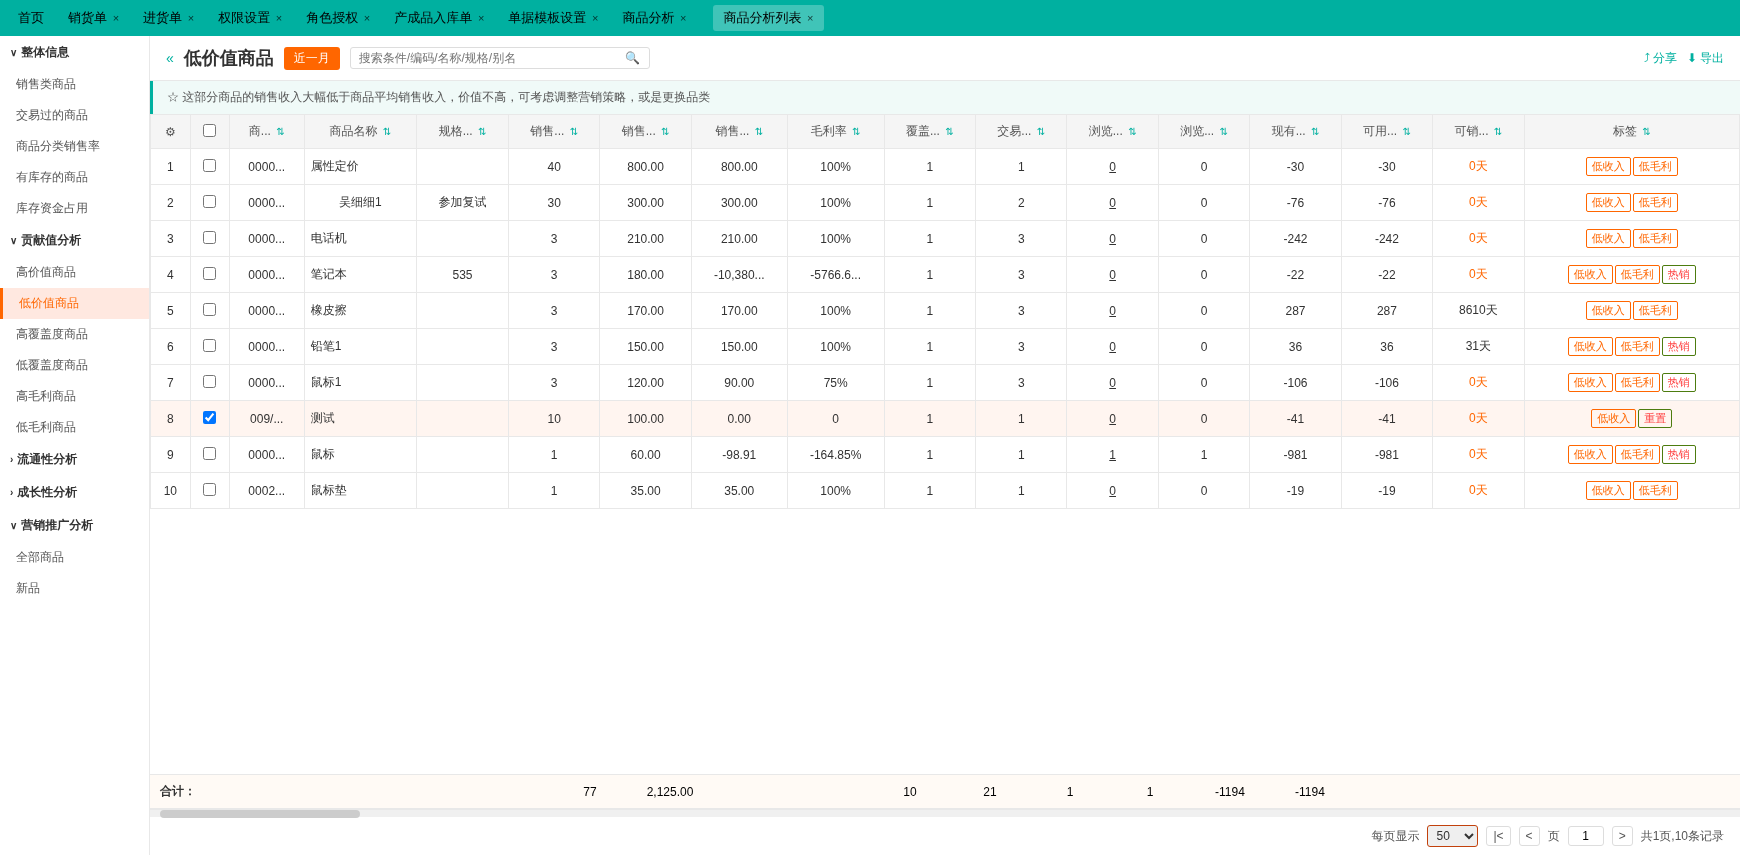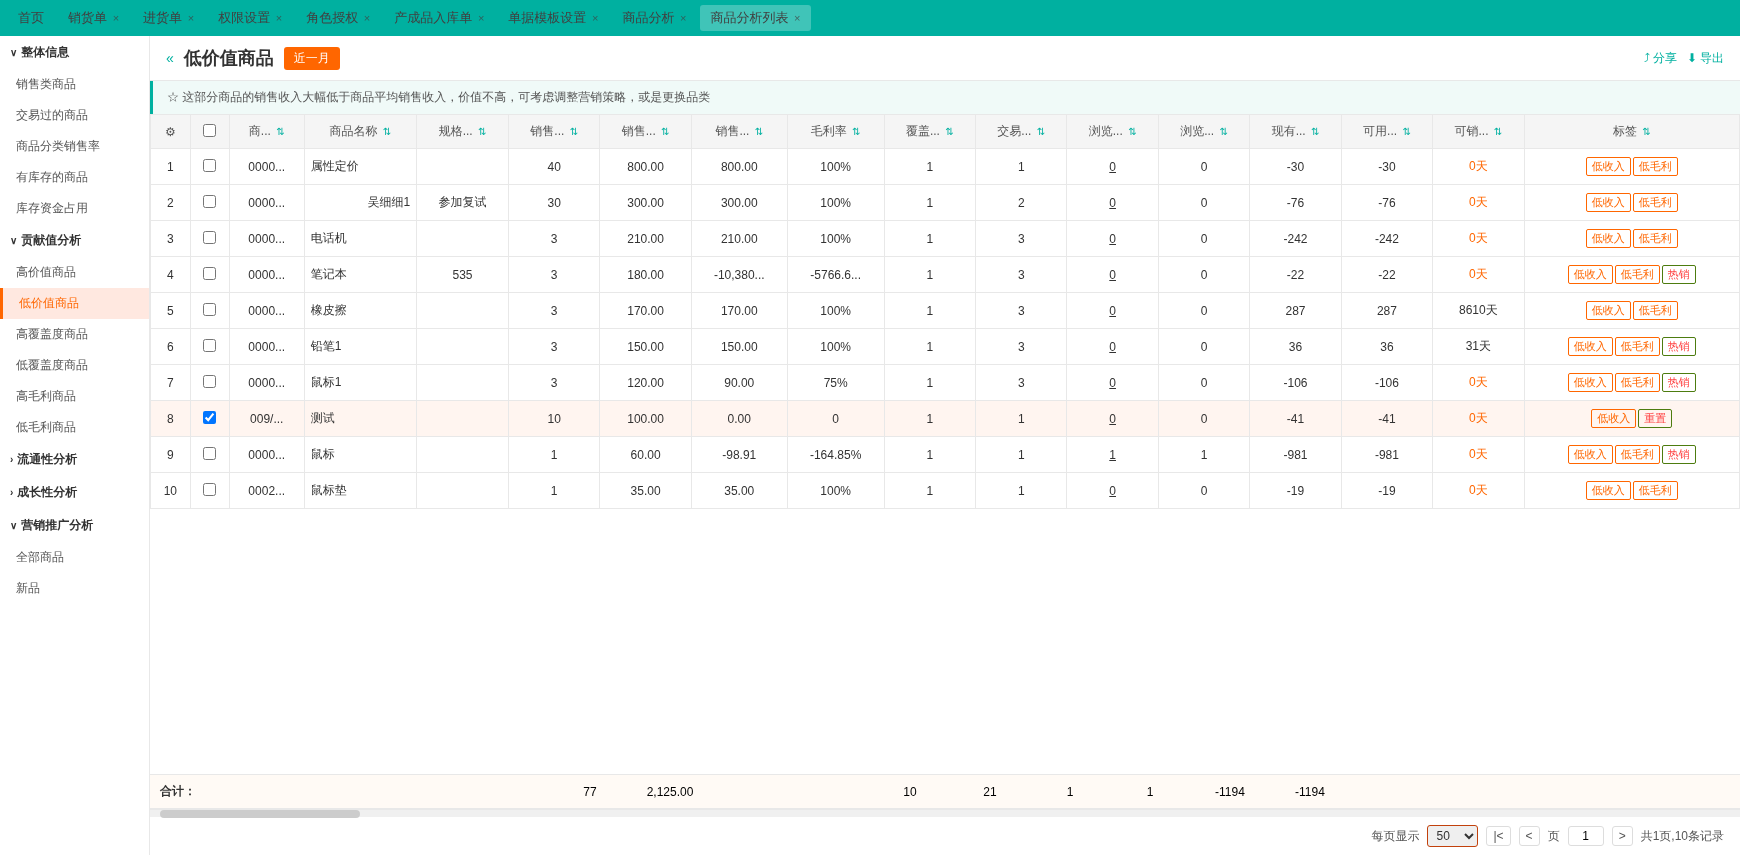--- a/index.html
+++ b/index.html
@@ -8,28 +8,28 @@
     
     .top-nav {
       background: #00b0a0;
       height: 36px;
       display: flex;
       align-items: center;
       padding: 0 8px;
       gap: 4px;
     }
     .nav-item {
-      color: #404040;
+      color: #000000;
       padding: 4px 10px;
       cursor: pointer;
       border-radius: 3px;
       white-space: nowrap;
       font-size: 13px;
     }
-    .nav-item.active { background: rgba(255,255,255,0.25); }
+    .nav-item.active { background: rgba(255,255,255,0.25); margin-left: 13px; }
     .nav-close {
       font-size: 11px;
       margin-left: 2px;
       opacity: 0.7;
     }
 
     
     .main-layout {
       display: flex;
       height: calc(100vh - 36px);
@@ -306,20 +306,24 @@
       <div class="sidebar-item">新品</div>
     </div>
   </div>
 
   <div class="content">
 
     <div class="content-header">
       <button style="background:none;border:none;cursor:pointer;color:#00b0a0;font-size:14px;">«</button>
       <span class="content-title">低价值商品</span>
       <button class="filter-btn">近一月</button>
+      <div class="search-box">
+        <input type="text" placeholder="搜索条件/编码/名称/规格/别名" style="">
+        <span class="search-icon">🔍</span>
+      </div>
       <div class="header-actions">
         <div class="action-btn">
           <span>⤴</span>
           <span>分享</span>
         </div>
         <div class="action-btn">
           <span>⬇</span>
           <span>导出</span>
         </div>
       </div>
@@ -370,21 +374,21 @@
       <td>0</td>
       <td>-30</td>
       <td>-30</td>
       <td class="days-red">0天</td>
       <td><span class="tag tag-orange">低收入</span><span class="tag tag-orange">低毛利</span></td>
     </tr>
             <tr>
       <td>2</td>
       <td><input type="checkbox" style=""></td>
       <td>0000...</td>
-      <td style="text-align:right;">吴细细1</td>
+      <td style="text-align:center;">吴细细1</td>
       <td>参加复试</td>
       <td>30</td>
       <td>300.00</td>
       <td>300.00</td>
       <td>100%</td>
       <td>1</td>
       <td>2</td>
       <td><span class="underline">0</span></td>
       <td>0</td>
       <td>-76</td>

